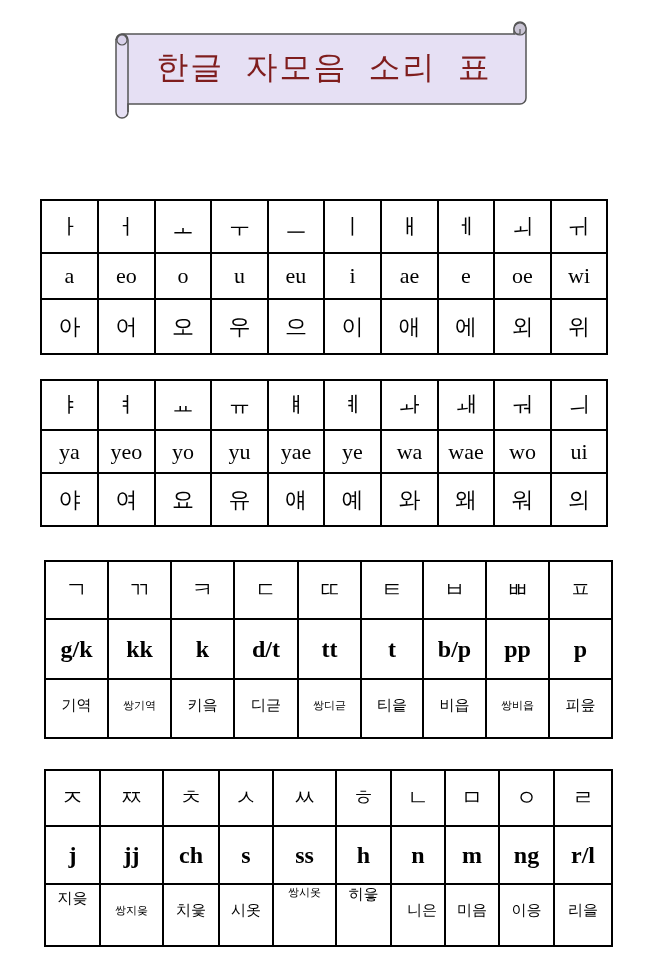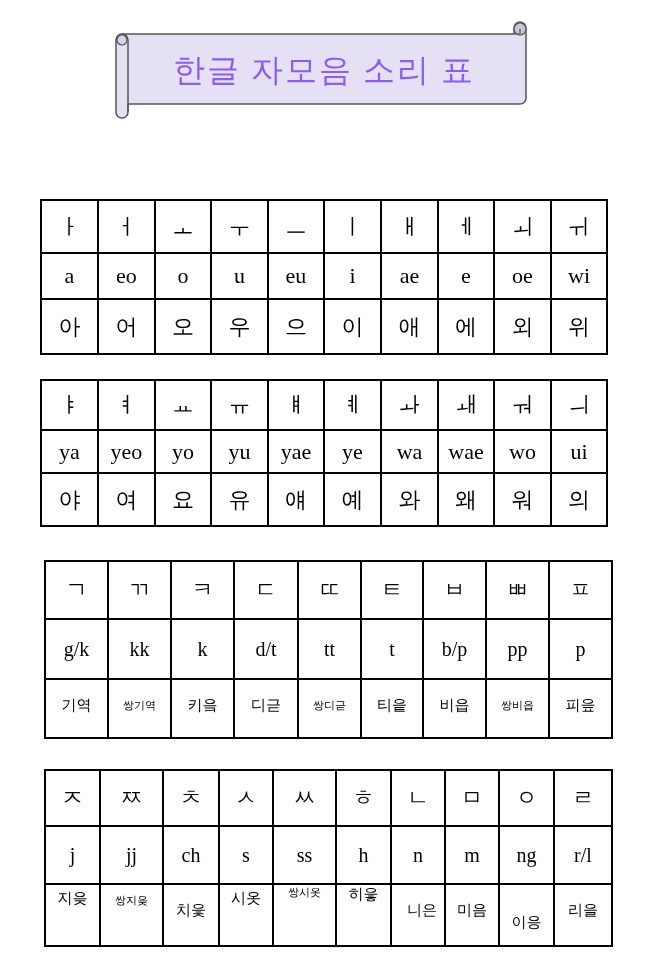--- a/index.html
+++ b/index.html
@@ -2,30 +2,30 @@
 <html><head>
 <meta charset="utf-8">
 <style>
   html, body { margin:0; padding:0; background:#ffffff; }
   body { width:650px; height:980px; position:relative; overflow:hidden;
          font-family:"DejaVu Serif", "Liberation Serif", serif; color:#000; }
   .banner { position:absolute; left:114px; top:20px; width:414px; height:100px; }
   .banner svg { position:absolute; left:0; top:0; }
   .banner-title { position:absolute; left:20px; top:28px; width:380px; height:44px;
          text-align:center; font-size:32px; letter-spacing:2px; line-height:44px;
-         font-family:Liberation Serif, serif; color:#8b5cf6; }
+         font-family:Liberation Mono, monospace; color:#7f1d1d; }
   table.grid { position:absolute; border-collapse:collapse; table-layout:fixed; }
   table.grid td { border:2.5px solid #000; text-align:center; vertical-align:middle;
          padding:0; overflow:hidden; white-space:nowrap; }
   .jamo { font-size:22px; font-family:"DejaVu Sans", sans-serif; }
   .rom { font-size:22px; font-family:"Liberation Serif", serif; }
   .syl { font-size:22px; font-family:"DejaVu Sans", sans-serif; }
   .name { font-size:15px; font-family:"DejaVu Sans", sans-serif;margin-left:12px; }
   .name.small { font-size:11px; }
-  .rom.big { font-size:20px; }
+  .rom.big { font-size:24px;font-weight:bold; }
 </style>
 </head>
 <body>
 
 <div class="banner">
   <svg width="414" height="100" viewBox="0 0 414 100">
     <path d="M10 14 L400 14 L400 8 A6 6 0 0 1 412 8 L412 78 A6 6 0 0 1 406 84 L14 84 L14 92 A6 6 0 0 1 2 92 L2 20 A8 8 0 0 1 10 14 Z" fill="#e6e0f4" stroke="#555" stroke-width="1.5"></path>
     <path d="M2 20 A6 6 0 0 1 14 20 L14 92" fill="none" stroke="#555" stroke-width="1.5"></path>
     <circle cx="8" cy="20" r="5" fill="#d9d2ea" stroke="#555" stroke-width="1.2"></circle>
     <circle cx="406" cy="9" r="6" fill="#c9c4d4" stroke="#555" stroke-width="1.2"></circle>
@@ -222,24 +222,24 @@
     <td class="rom big">s</td>
     <td class="rom big">ss</td>
     <td class="rom big">h</td>
     <td class="rom big">n</td>
     <td class="rom big">m</td>
     <td class="rom big">ng</td>
     <td class="rom big">r/l</td>
   </tr>
   <tr style="height:62px">
     <td class="name" style="vertical-align:top; padding-top:4px;">지읒</td>
-    <td class="name small" style="vertical-align:top; padding-top:8px;">쌍지읒</td>
+    <td class="name small" style="vertical-align:top; padding-top:18px;">쌍지읒</td>
     <td class="name" style="vertical-align:top; padding-top:16px;">치읓</td>
-    <td class="name" style="vertical-align:top; padding-top:4px;">시옷</td>
+    <td class="name" style="vertical-align:top; padding-top:16px;">시옷</td>
     <td class="name small" style="vertical-align:top; ">쌍시옷</td>
     <td class="name" style="vertical-align:top; ">히읗</td>
     <td class="name" style="vertical-align:top; padding-top:16px;padding-left:8px;">니은</td>
     <td class="name" style="vertical-align:top; padding-top:16px;">미음</td>
-    <td class="name" style="vertical-align:top; padding-top:28px;">이응</td>
+    <td class="name" style="vertical-align:top; padding-top:16px;">이응</td>
     <td class="name" style="vertical-align:top; padding-top:16px;">리을</td>
   </tr>
 </tbody>
   </table>
 
 </body></html>

